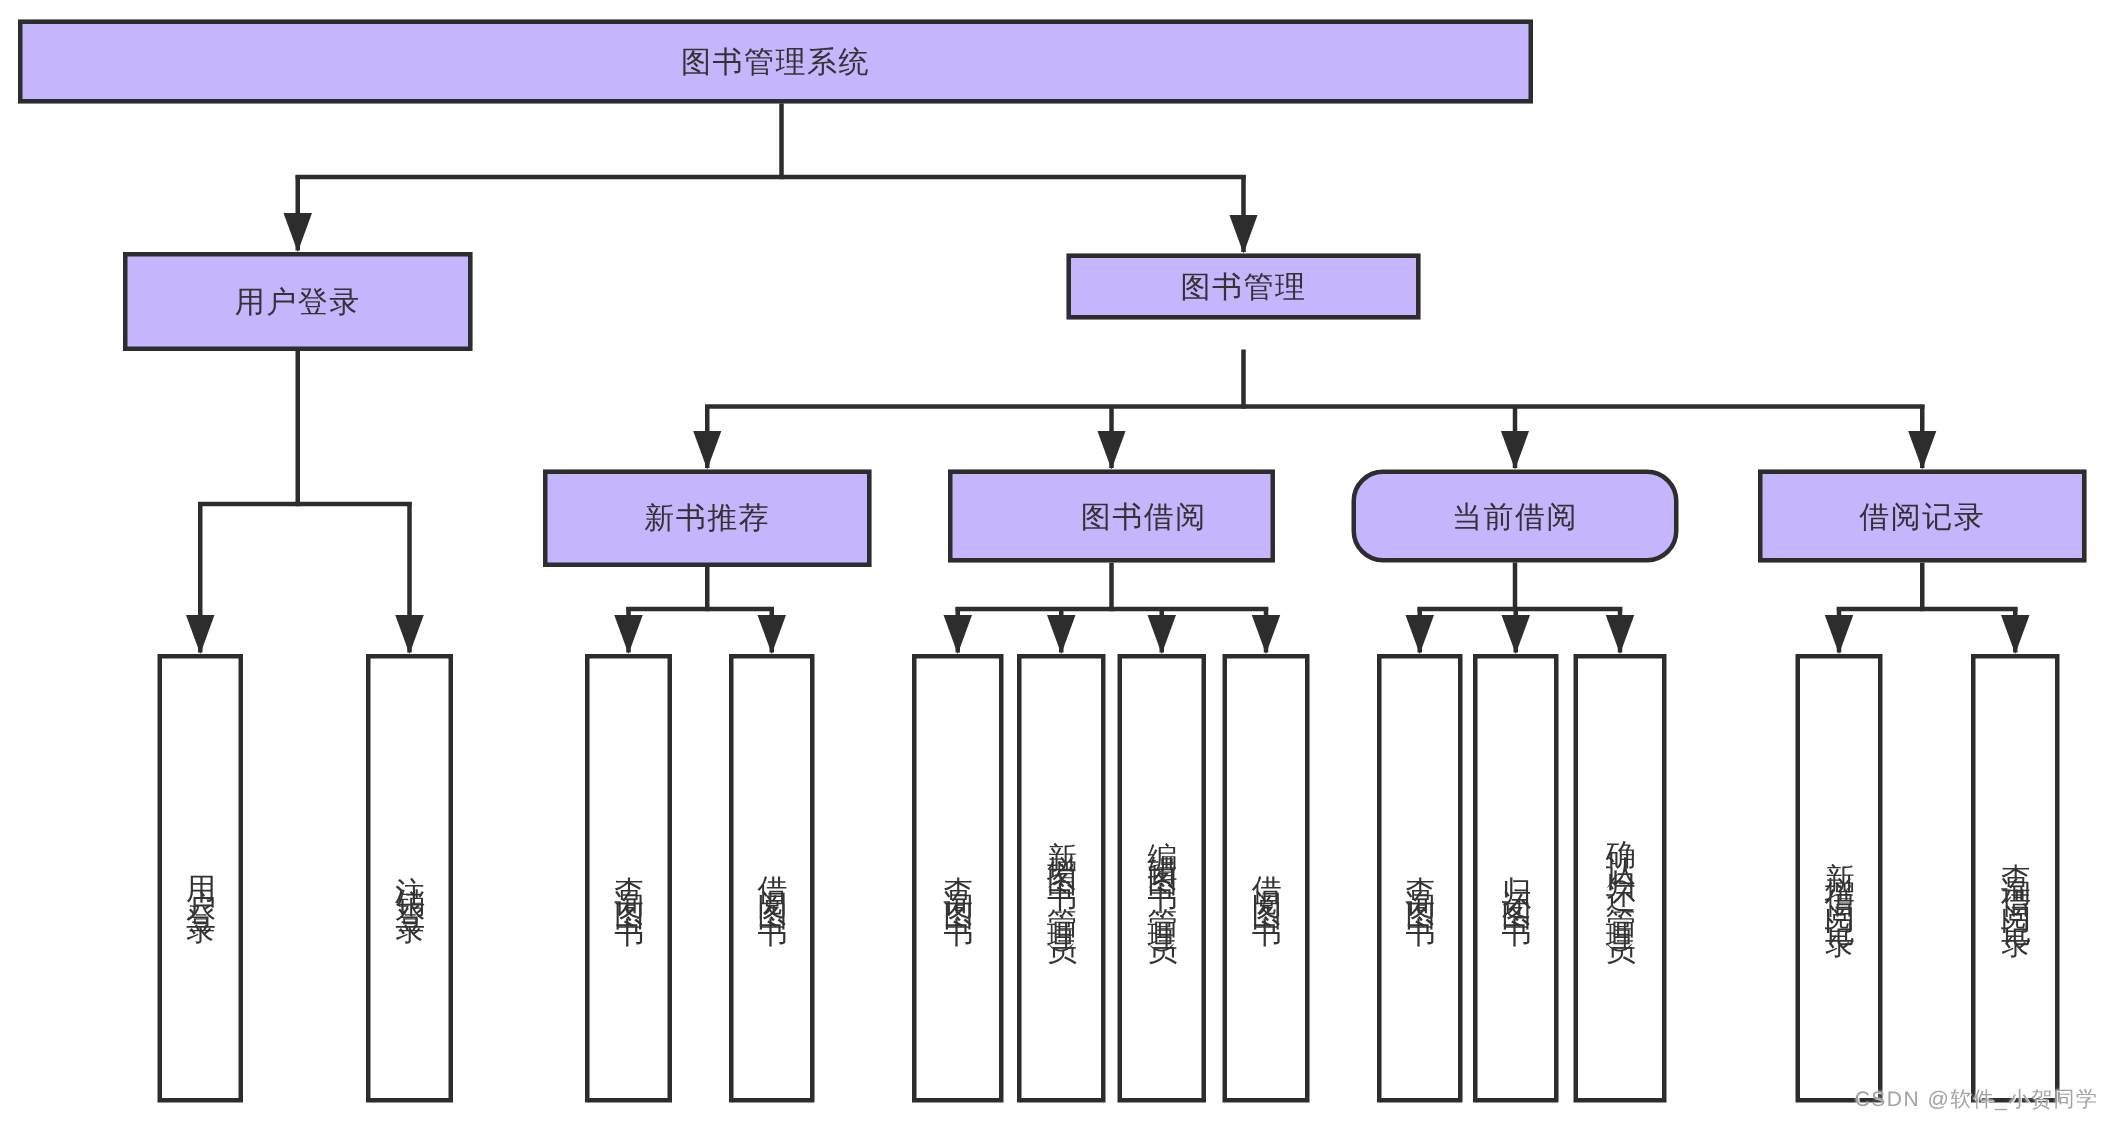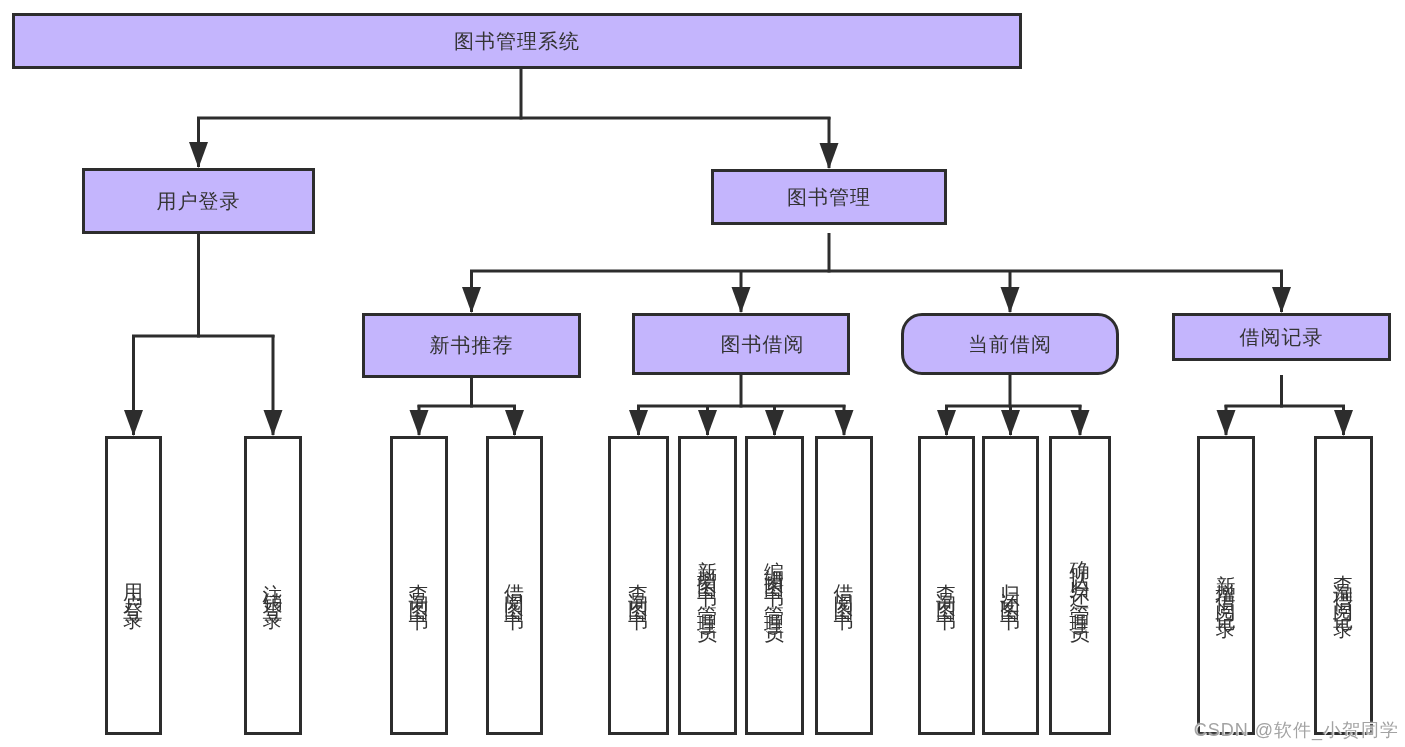--- a/index.html
+++ b/index.html
@@ -47,21 +47,21 @@
     writing-mode: vertical-rl;
     text-orientation: mixed;
     letter-spacing: 9px;
     line-height: 1;
     white-space: nowrap;
   }
   #watermark {
     position: absolute;
     right: 6px;
     bottom: 5px;
-    font-size: 18px;
+    font-size: 14px;
     color: #a3a3a3;
     letter-spacing: 1px;
     text-shadow: 0 0 2px rgba(255,255,255,0.95), 1px 1px 0 rgba(255,255,255,0.85);
     z-index: 5;
   }
 </style>
 </head>
 <body>
 
 <div id="canvas">
@@ -112,26 +112,26 @@
       <path d="M1281.5,375 L1281.5,407.5"></path>
       <path d="M1224.5,406 L1345,406"></path>
       <path d="M1226,405 L1226,435" marker-end="url(#arr)"></path>
       <path d="M1343.5,405 L1343.5,435" marker-end="url(#arr)"></path>
     </g>
   </svg>
 
   <div class="node" style="left:12px; top:13px; width:1010px; height:56px;">图书管理系统</div>
 
   <div class="node" style="left:82px; top:168px; width:233px; height:66px;">用户登录</div>
-  <div class="node" style="left:711px; top:169px; width:236px; height:56px;">图书管理</div>
+  <div class="node" style="left:711px; top:169px; width:236px; height:44px;">图书管理</div>
 
   <div class="node" style="left:362px; top:313px; width:219px; height:65px;">新书推荐</div>
   <div class="node" style="left:632px; top:313px; width:218px; height:62px;padding-left:43px;">图书借阅</div>
   <div class="node" style="left:901px; top:313px; width:218px; height:62px;border-radius:21px;">当前借阅</div>
-  <div class="node" style="left:1172px; top:313px; width:219px; height:48px;">借阅记录</div>
+  <div class="node" style="left:1172px; top:313px; width:219px; height:62px;">借阅记录</div>
 
   <div class="leaf" style="left:105px; width:57px;">
     <span>用户登录</span>
     </div>
   <div class="leaf" style="left:244px; width:58px;">
     <span>注销登录</span>
     </div>
 
   <div class="leaf" style="left:390px; width:58px;">
     <span>查询图书</span>

